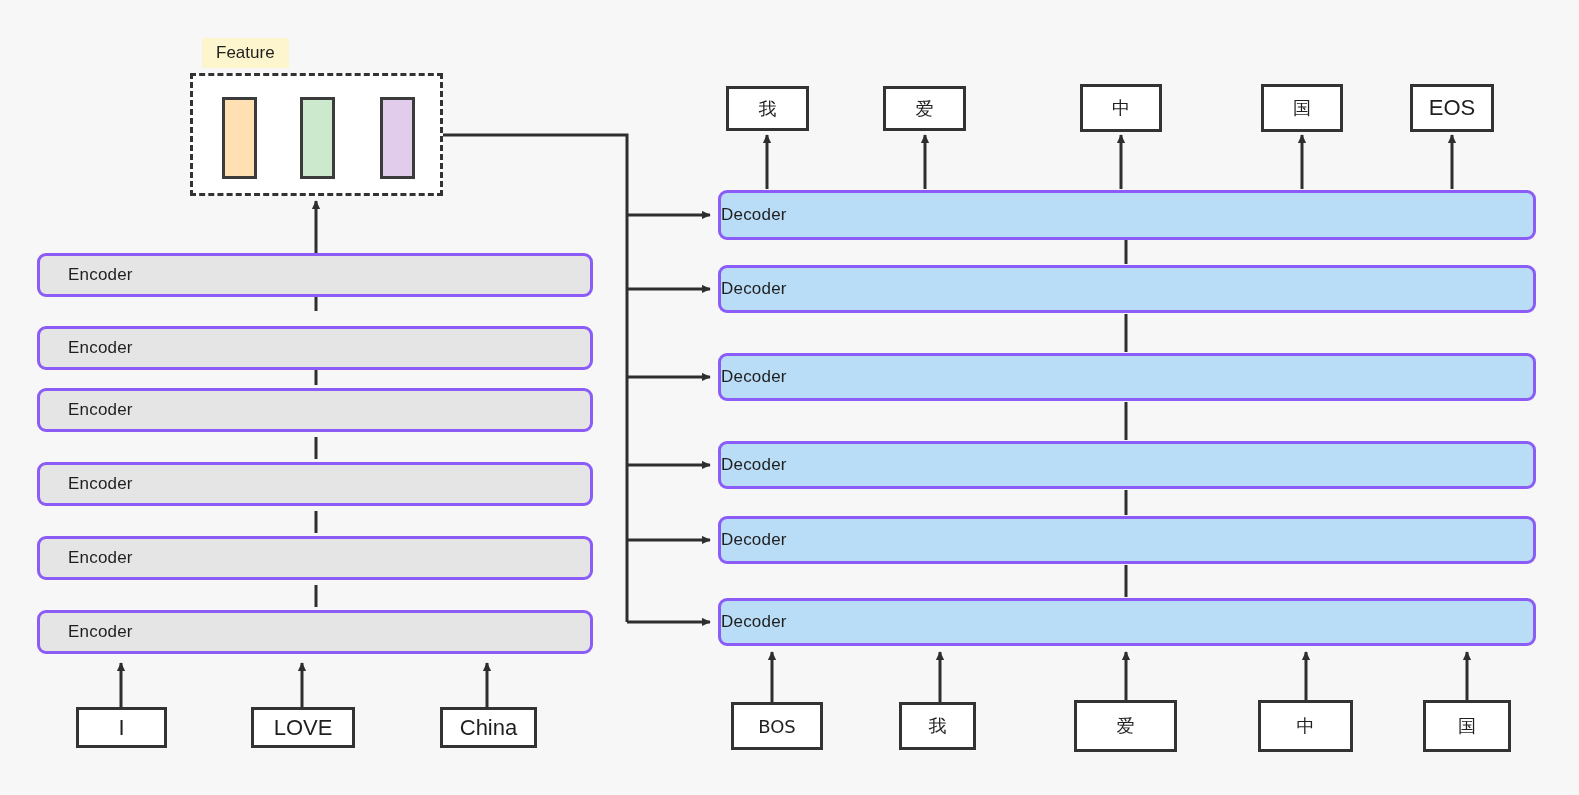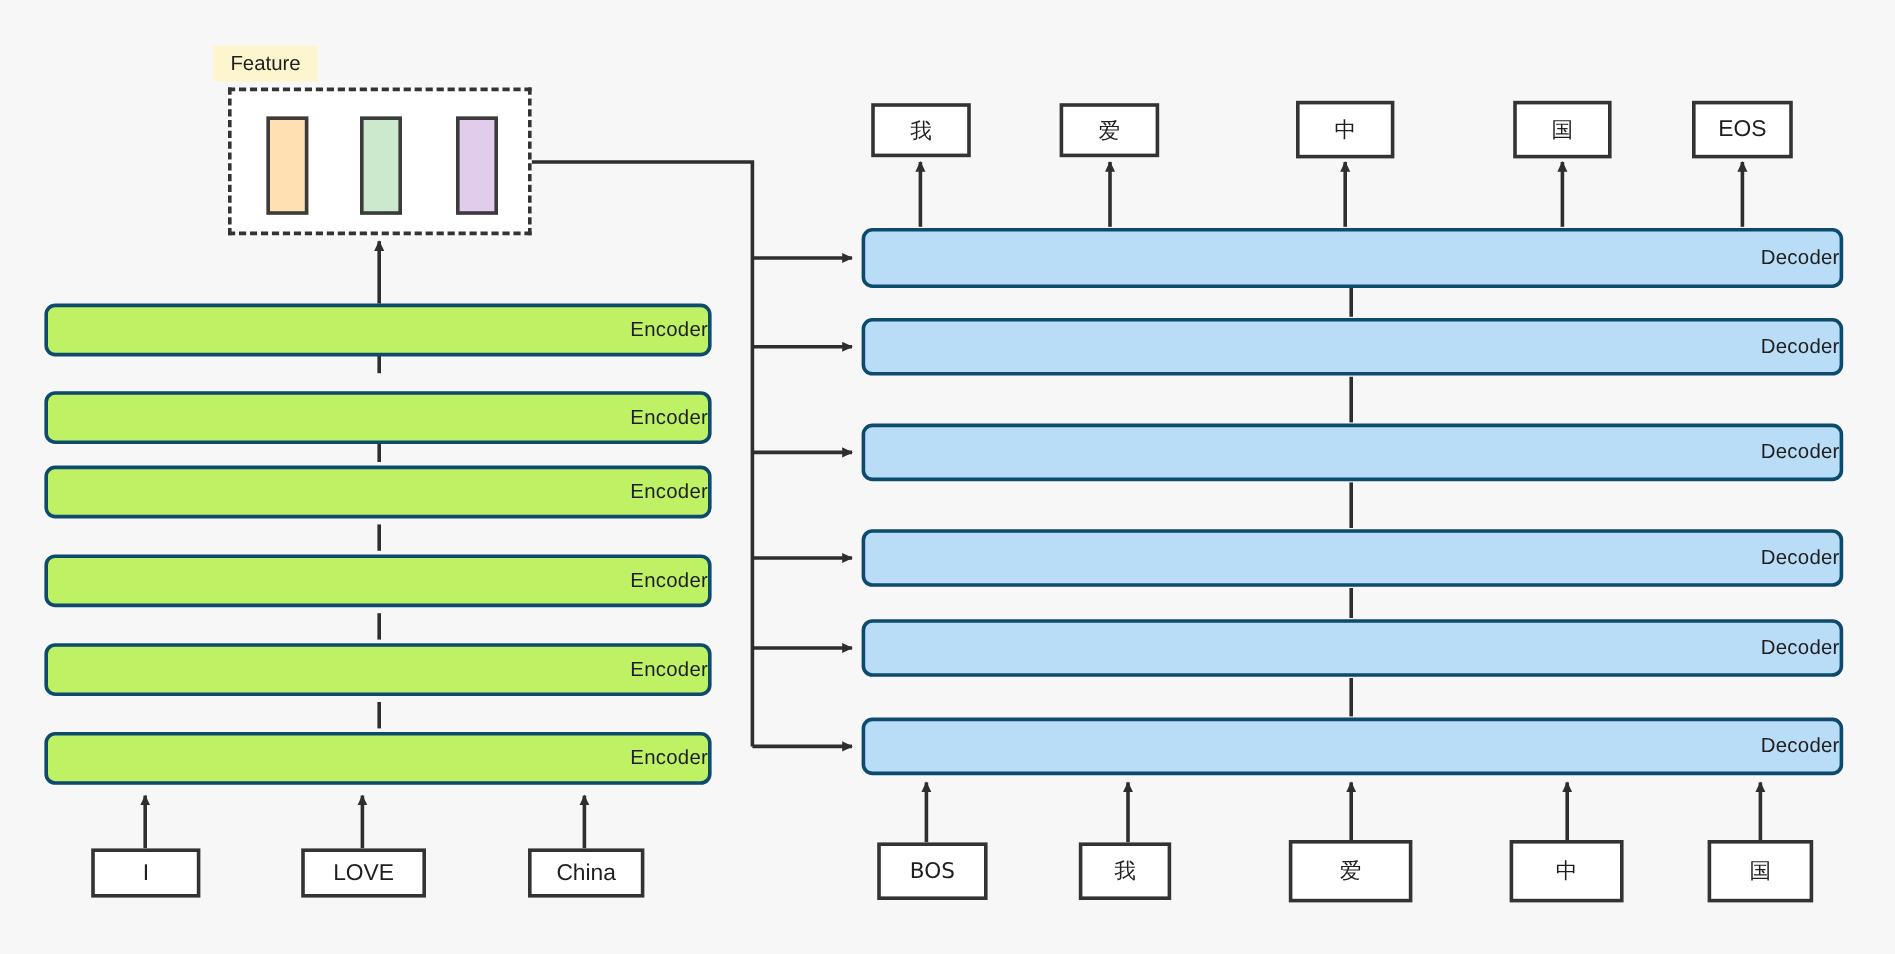--- a/index.html
+++ b/index.html
@@ -15,59 +15,60 @@
 
   
   .feature-label{
     position:absolute;
     background:#fdf5cd;
     color:#1f1f1f;
     font-size:17px;
     padding:6px 14px 7px 14px;
     white-space:nowrap;
     line-height:1;
+    margin-left:24px;
   }
   .feature-box{
     position:absolute;
     background:#ffffff;
     border:3px dashed #333333;
     box-sizing:border-box;
   }
   .feat-bar{
     position:absolute;
     border:3px solid #3b3b3b;
     box-sizing:border-box;
   }
 
   
   .block{
     position:absolute;
     box-sizing:border-box;
-    border:3px solid #0c4a6e;
+    border:3px solid #8b5cf6;
     border-radius:9px;
     display:flex;
     align-items:center;
-    justify-content:flex-end;
+    justify-content:flex-start;
     font-size:17px;
     color:#1f1f1f;
     letter-spacing:.2px;
   }
-  .enc{background:#bef264;}
+  .enc{background:#e5e5e5;padding-left:28px;}
   .dec{background:#b9dcf7;}
 
   
   .token{
     position:absolute;
     box-sizing:border-box;
     background:#ffffff;
     border:3px solid #333333;
     display:flex;
     align-items:center;
     justify-content:center;
-    font-size:19px;
+    font-size:22px;
     color:#1f1f1f;
   }
   .token.cjk{font-family:"DejaVu Sans","Liberation Sans",sans-serif;font-size:18px;}
 </style>
 </head>
 <body>
 
 <div id="canvas">
 
   <svg class="wires" viewBox="0 0 1579 795">

